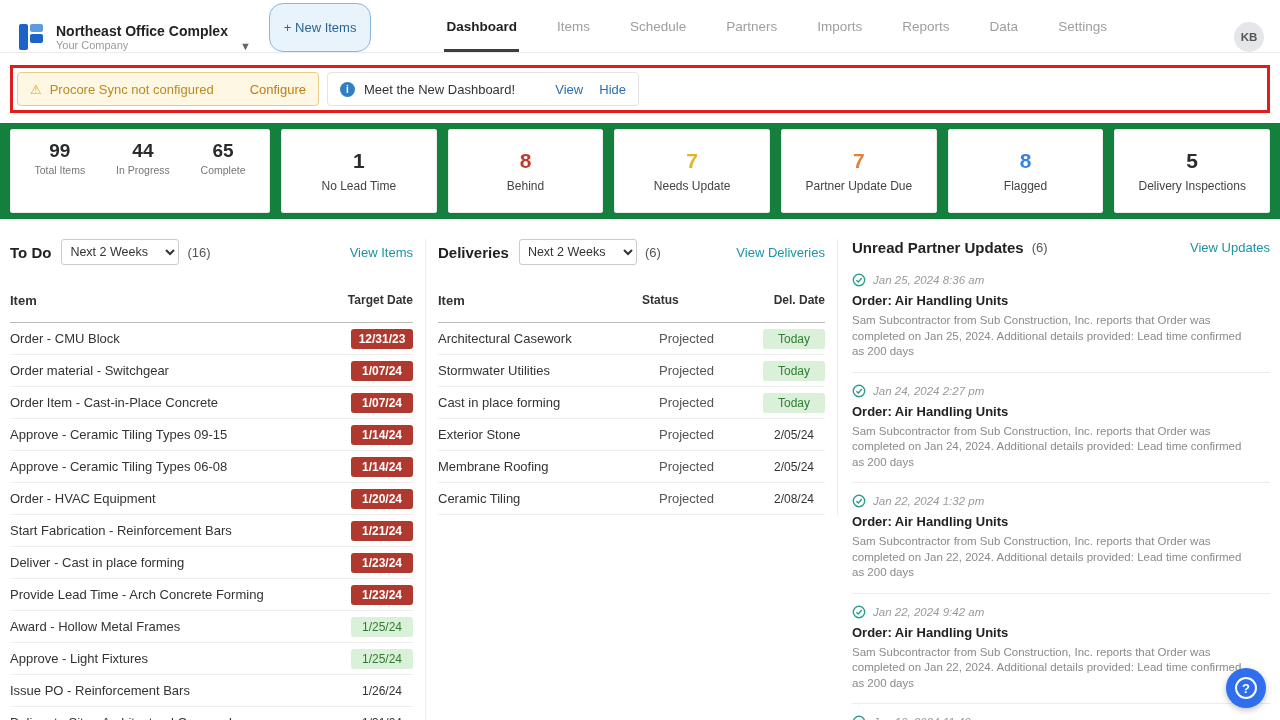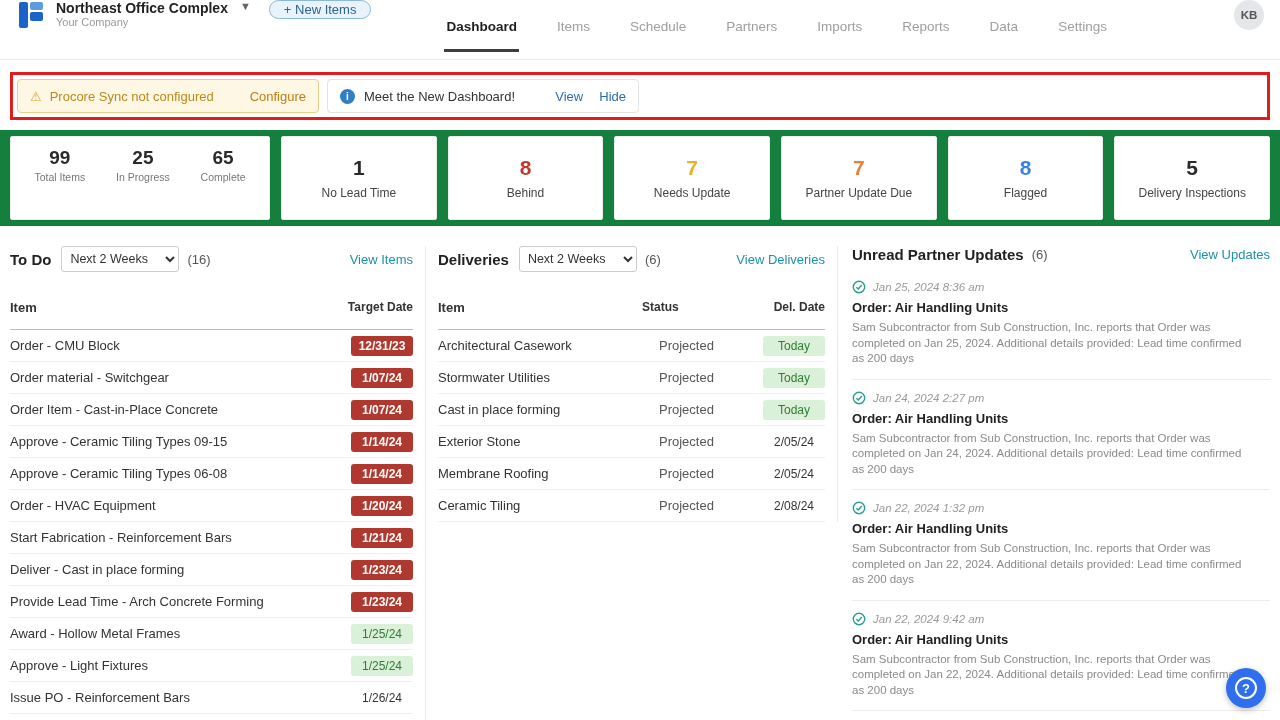--- a/index.html
+++ b/index.html
@@ -5,31 +5,31 @@
   * { box-sizing: border-box; margin: 0; padding: 0; }
   html,body { width:1280px; height:720px; }
   body {
     font-family: "Liberation Sans", sans-serif;
     background:#ffffff; color:#333;
     overflow:hidden; position:relative; font-size:13px;
   }
 
   
   .header {
-    height:60px; display:flex; align-items:flex-start;
+    height:53px; display:flex; align-items:flex-end;
     padding:0 16px; background:#fff; border-bottom:1px solid #ebebeb;
   }
   .logo-box { width:30px; height:30px; margin-right:10px; flex:0 0 auto; }
   .proj-meta { line-height:1.15; margin-right:8px; }
   .proj-name { font-weight:bold; font-size:14px; color:#222; }
   .proj-company { font-size:11px; color:#9a9a9a; }
   .chev { color:#666; font-size:11px; margin:0 18px 0 4px; cursor:pointer; }
   .new-items-btn {
     background:#e8f3fb; border:1px solid #8ab8dc; color:#2a6496;
-    border-radius:14px; padding:1px 14px; font-size:13px; cursor:pointer;
+    border-radius:14px; padding:16px 14px; font-size:13px; cursor:pointer;
     white-space:nowrap; font-family:inherit;
   }
   .nav { display:flex; align-items:center; height:52px; margin-left:55px; flex:1; }
   .nav-tab {
     padding:0 2px; margin:0 18px; color:#9e9e9e; font-size:13.5px;
     height:52px; display:flex; align-items:center; cursor:pointer;
     border-bottom:3px solid transparent; border-top:3px solid transparent;
   }
   .nav-tab.active { color:#1f1f1f; font-weight:bold; border-bottom-color:#3a3f44; }
   .avatar {
@@ -204,21 +204,21 @@
 </div>
 
 <div class="stats-band">
   <div class="summary-card">
     <div class="summary-nums">
       <div class="s-col">
         <div class="num">99</div>
         <div class="lbl">Total Items</div>
       </div>
       <div class="s-col">
-        <div class="num">25</div>
+        <div class="num">44</div>
         <div class="lbl">In Progress</div>
       </div>
       <div class="s-col">
         <div class="num">65</div>
         <div class="lbl">Complete</div>
       </div>
     </div>
   </div>
 
   <div class="stat-card">

